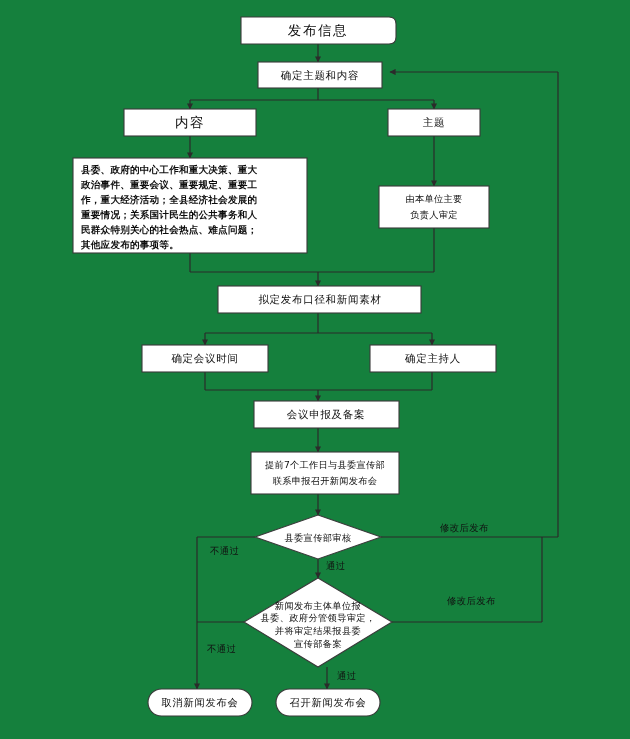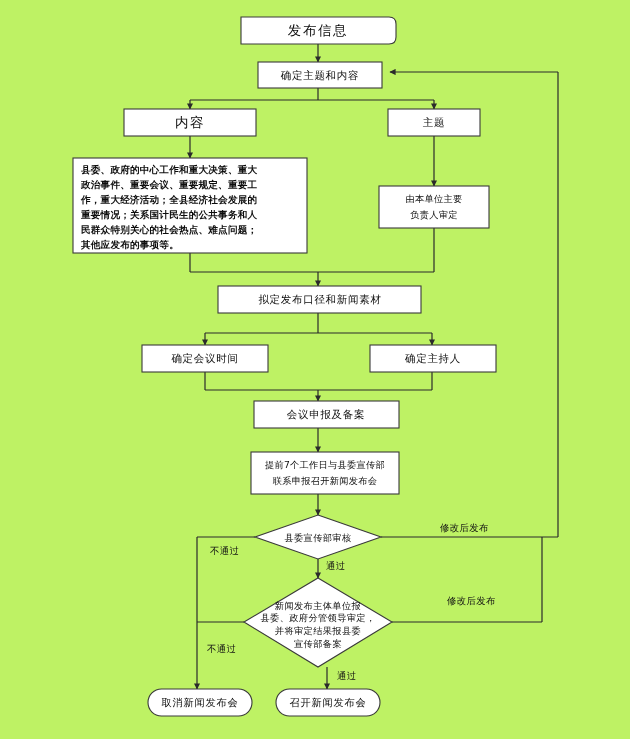--- a/index.html
+++ b/index.html
@@ -7,21 +7,21 @@
     padding: 0;
     background: #ffffff;
   }
   body {
     font-family: "DejaVu Sans", "Liberation Sans", sans-serif;
   }
   #flowchart-root {
     position: relative;
     width: 630px;
     height: 739px;
-    background: #bef264;
+    background: #15803d;
     overflow: hidden;
   }
   svg#flow-svg {
     position: absolute;
     left: 0;
     top: 0;
     width: 630px;
     height: 739px;
   }
   .shape-rect {

